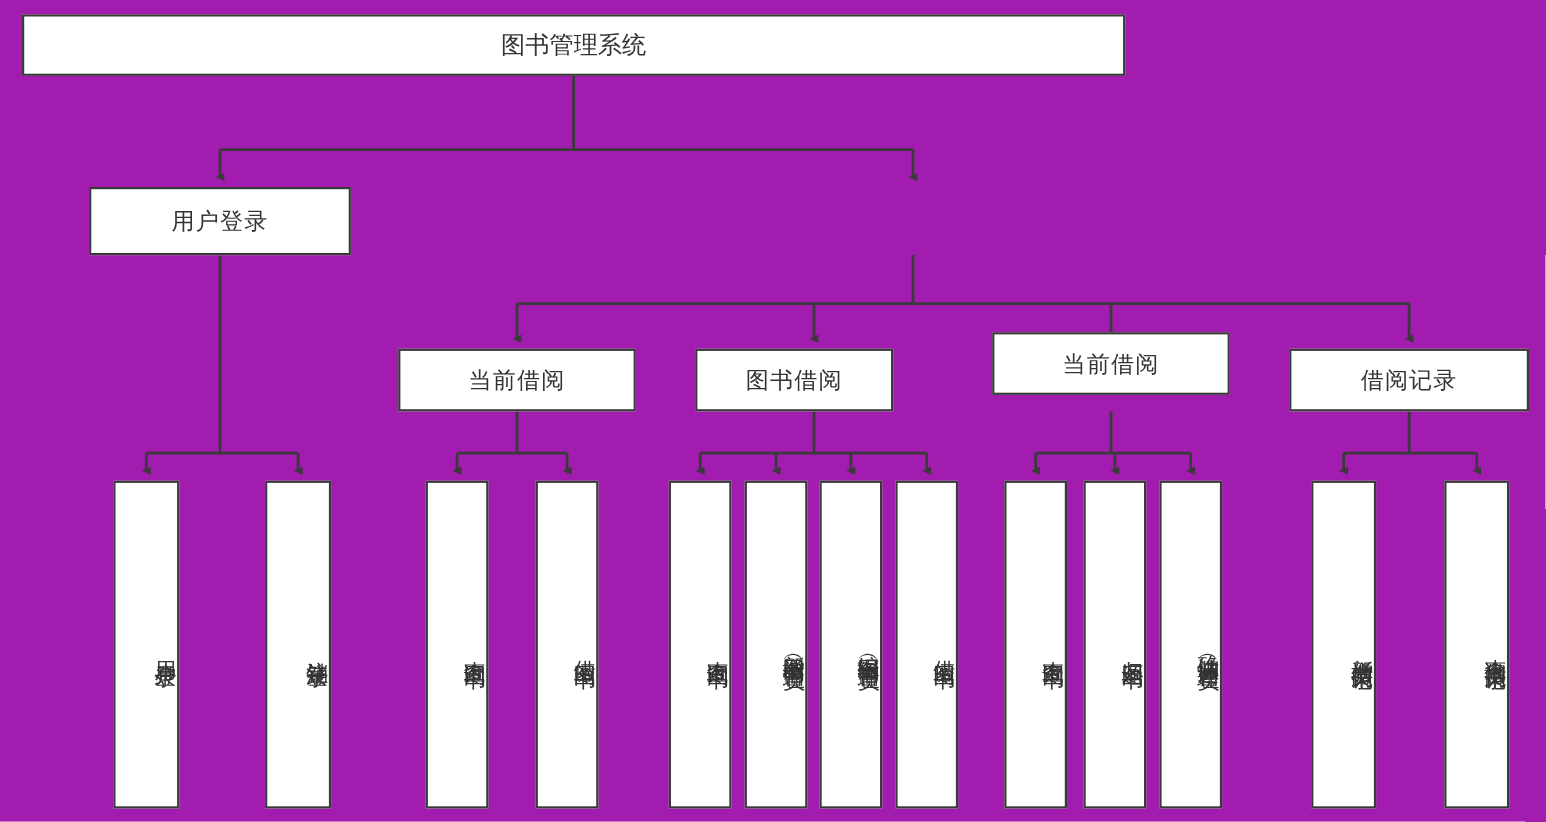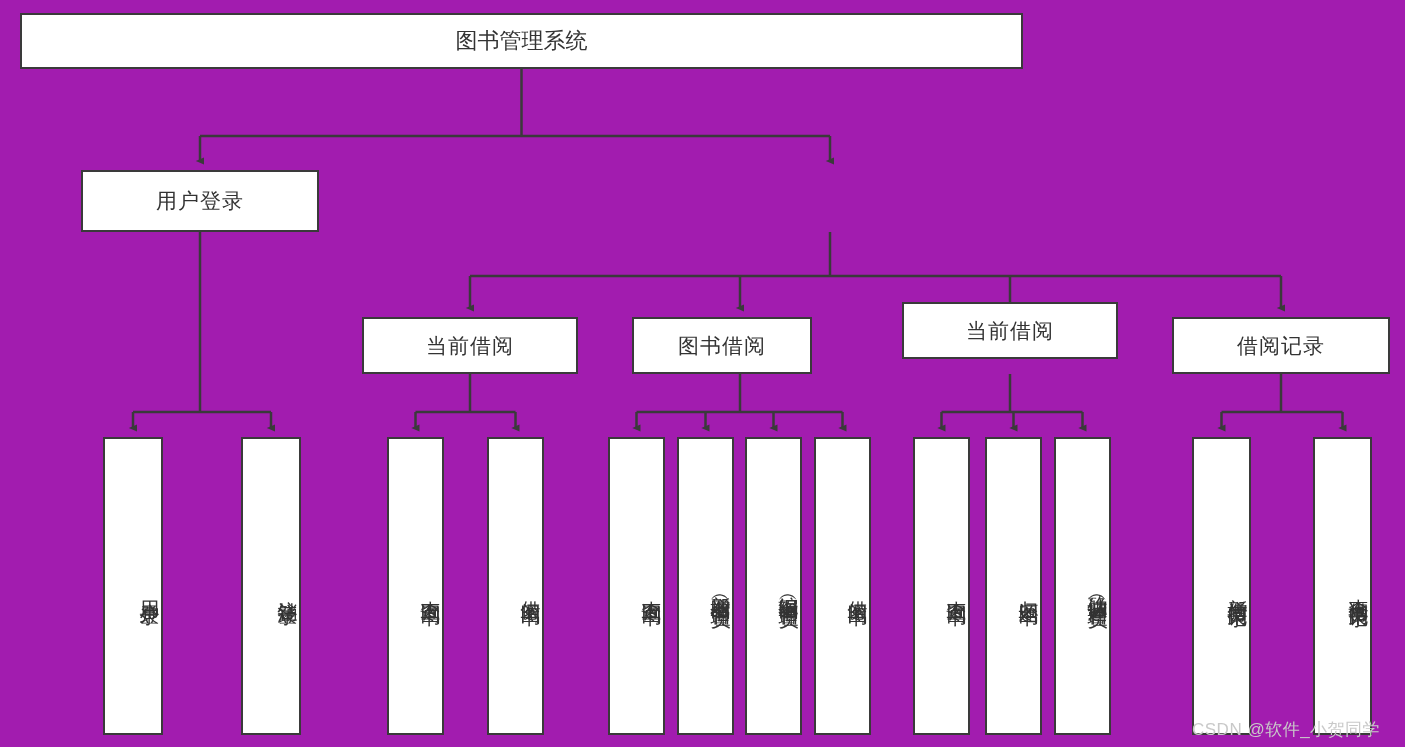--- a/index.html
+++ b/index.html
@@ -170,15 +170,14 @@
   <div class="node node-leaf" style="left: 1054px; top: 437px; width: 57px; height: 298px;">
     <span class="leaf-text">确认归还（管理员）</span>
   </div>
   <div class="node node-leaf" style="left: 1192px; top: 437px; width: 59px; height: 298px;">
     <span class="leaf-text">新增借阅记录</span>
   </div>
   <div class="node node-leaf" style="left: 1313px; top: 437px; width: 59px; height: 298px;">
     <span class="leaf-text">查询借阅记录</span>
   </div>
 
-  <div class="watermark" style="left: 1192px; top: 718px; color: rgb(201, 201, 201);">CSDN @软件_小贺同学</div>
 
 </div>
 
 </body></html>

